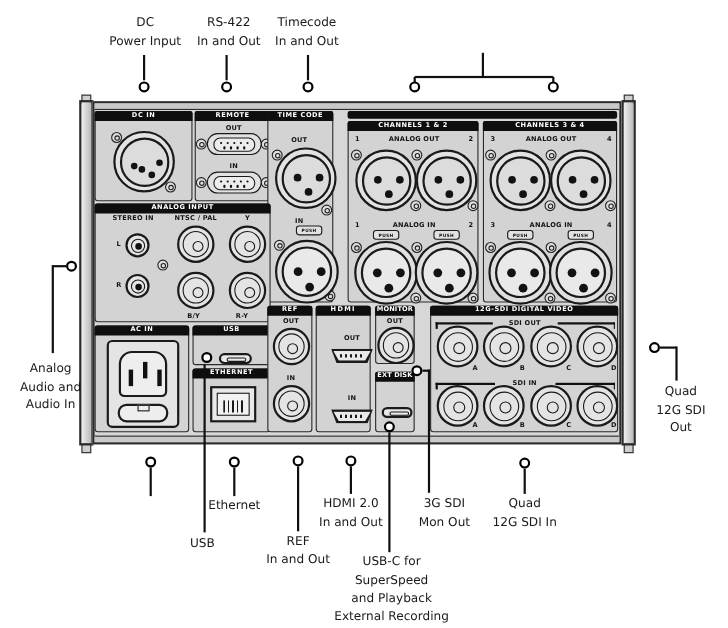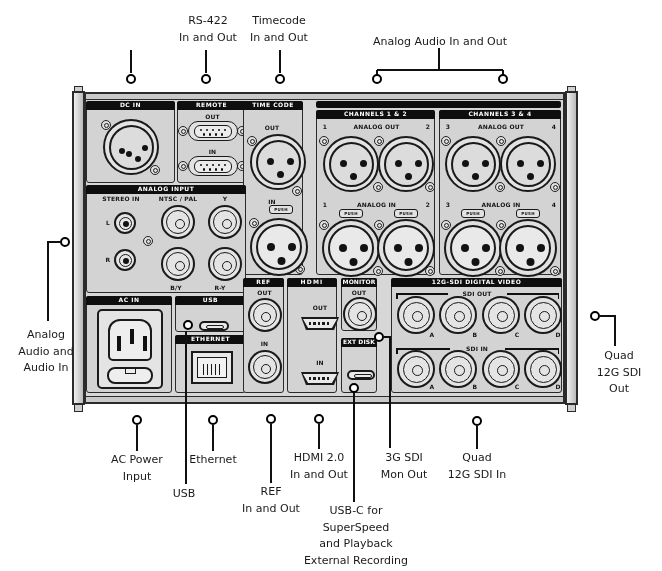--- a/index.html
+++ b/index.html
@@ -284,40 +284,41 @@
     <div class="bnc38" style="left:5px;top:71px"></div>
     <div class="bnc38" style="left:47px;top:71px"></div>
     <div class="bnc38" style="left:90px;top:71px"></div>
     <div class="bnc38" style="left:132px;top:71px"></div>
     <div class="plabel" style="left:40px;top:108px">A</div>
     <div class="plabel" style="left:83px;top:108px">B</div>
     <div class="plabel" style="left:125px;top:108px">C</div>
     <div class="plabel" style="left:166px;top:108px">D</div>
   </div>
 
+  <div class="ctext" style="left:132px;top:13px">
+    <span>DC</span>
+    <span>Power Input</span>
+  </div>
   <div class="cl" style="left:130.25px;top:50px;width:1.5px;height:23px"></div>
   <div class="ccirc" style="left:131px;top:79px"></div>
 
   <div class="ctext" style="left:208px;top:13px">
     <span>RS-422</span>
     <span>In and Out</span>
   </div>
   <div class="cl" style="left:205.25px;top:50px;width:1.5px;height:23px"></div>
   <div class="ccirc" style="left:206px;top:79px"></div>
 
   <div class="ctext" style="left:279px;top:13px">
     <span>Timecode</span>
     <span>In and Out</span>
   </div>
   <div class="cl" style="left:279.25px;top:50px;width:1.5px;height:23px"></div>
   <div class="ccirc" style="left:280px;top:79px"></div>
 
-  <div class="ctext" style="left:440px;top:34px">
-    <span>Analog Audio In and Out</span>
-  </div>
   <div class="cl" style="left:438.25px;top:48px;width:1.5px;height:22px"></div>
   <div class="cl" style="left:377px;top:69.25px;width:126px;height:1.5px"></div>
   <div class="cl" style="left:376.25px;top:70px;width:1.5px;height:5px"></div>
   <div class="cl" style="left:502.25px;top:70px;width:1.5px;height:5px"></div>
   <div class="ccirc" style="left:377px;top:79px"></div>
   <div class="ccirc" style="left:503px;top:79px"></div>
 
   <div class="ccirc" style="left:65px;top:242px"></div>
   <div class="cl" style="left:48px;top:241.25px;width:12px;height:1.5px"></div>
   <div class="cl" style="left:47.25px;top:241px;width:1.5px;height:80px"></div>
@@ -331,24 +332,20 @@
   <div class="cl" style="left:600px;top:315.25px;width:15px;height:1.5px"></div>
   <div class="cl" style="left:614.25px;top:315px;width:1.5px;height:31px"></div>
   <div class="ctext" style="left:619px;top:348px">
     <span>Quad</span>
     <span>12G SDI</span>
     <span>Out</span>
   </div>
 
   <div class="ccirc" style="left:137px;top:420px"></div>
   <div class="cl" style="left:136.25px;top:425px;width:1.5px;height:26px"></div>
-  <div class="ctext" style="left:137px;top:452px">
-    <span>AC Power</span>
-    <span>Input</span>
-  </div>
 
   <div class="cl" style="left:185px;top:331px;width:1.5px;height:153px"></div>
   <div class="ccirc" style="left:188px;top:325px"></div>
   <div class="ctext" style="left:184px;top:486px">
     <span>USB</span>
   </div>
 
   <div class="ccirc" style="left:213px;top:420px"></div>
   <div class="cl" style="left:212.25px;top:425px;width:1.5px;height:26px"></div>
   <div class="ctext" style="left:213px;top:452px">

